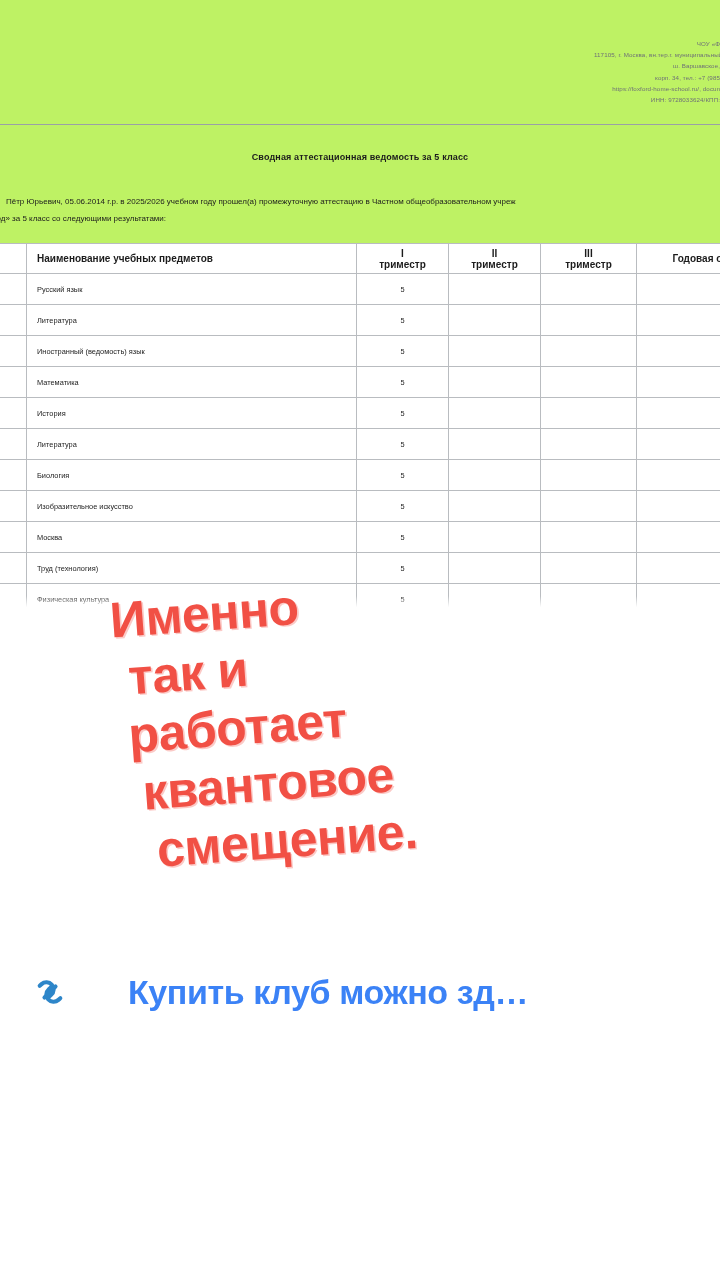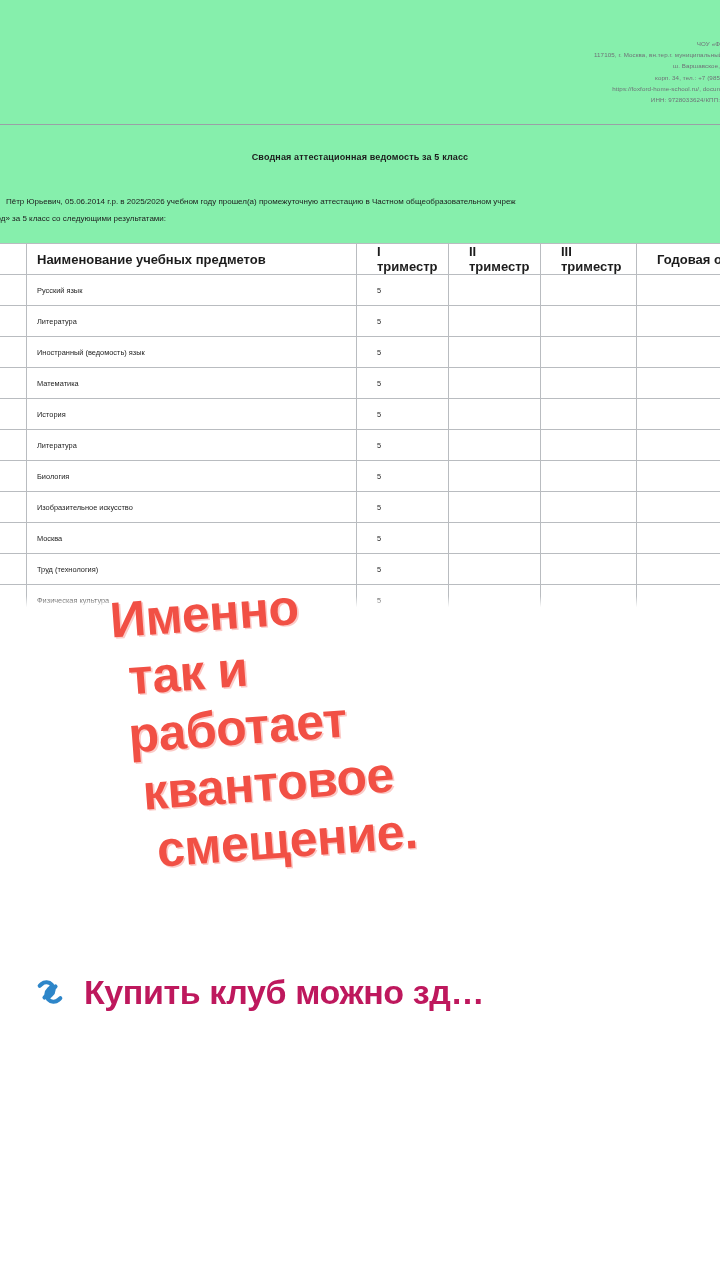--- a/index.html
+++ b/index.html
@@ -17,21 +17,21 @@
     -webkit-font-smoothing: antialiased;
   }
 
   
   .doc-scan {
     position: absolute;
     left: 0;
     top: 0;
     width: 720px;
     height: 610px;
-    background: #86efac;
+    background: #bef264;
     overflow: hidden;
   }
 
   
   .letterhead {
     position: absolute;
     right: 0px;
     top: 38px;
     width: 520px;
     text-align: right;
@@ -99,24 +99,24 @@
     border: 1px solid #b9bcc0;
     padding: 0 10px;
     height: 30px;
     vertical-align: middle;
     font-weight: normal;
     text-align: left;
     background: #ffffff;
   }
   .grade-table th {
     font-weight: bold;
-    font-size: 13px;
+    font-size: 10px;
     height: 29px;
   }
-  .grade-table th.c, .grade-table td.c { padding: 0 20px; margin-left: 24px; }
+  .grade-table th.c, .grade-table td.c { text-align: center; padding: 0 20px; margin-left: 24px; }
   .col-num   { width: 52px; }
   .col-name  { width: 330px; }
   .col-t1    { width: 92px; }
   .col-t2    { width: 92px; }
   .col-t3    { width: 96px; }
   .col-year  { width: 128px; }
 
   
   .scan-fade {
     position: absolute;
@@ -158,25 +158,26 @@
     align-items: center;
     gap: 14px;
   }
   .link-icon {
     width: 40px;
     height: 40px;
     flex: 0 0 40px;
     display: block;
   }
   .link-text {
-    color: #be185d;
+    color: #3b82f6;
     font-size: 34px;
     font-weight: bold;
     letter-spacing: -0.4px;
     white-space: nowrap;
+    margin-left: 44px;
   }
 </style>
 </head>
 <body>
 
 <div class="doc-scan">
 
   <div class="letterhead">
     <div>ЧОУ «Ф</div>
     <div class="lh-wide">117105, г. Москва, вн.тер.г. муниципальный окр</div>

